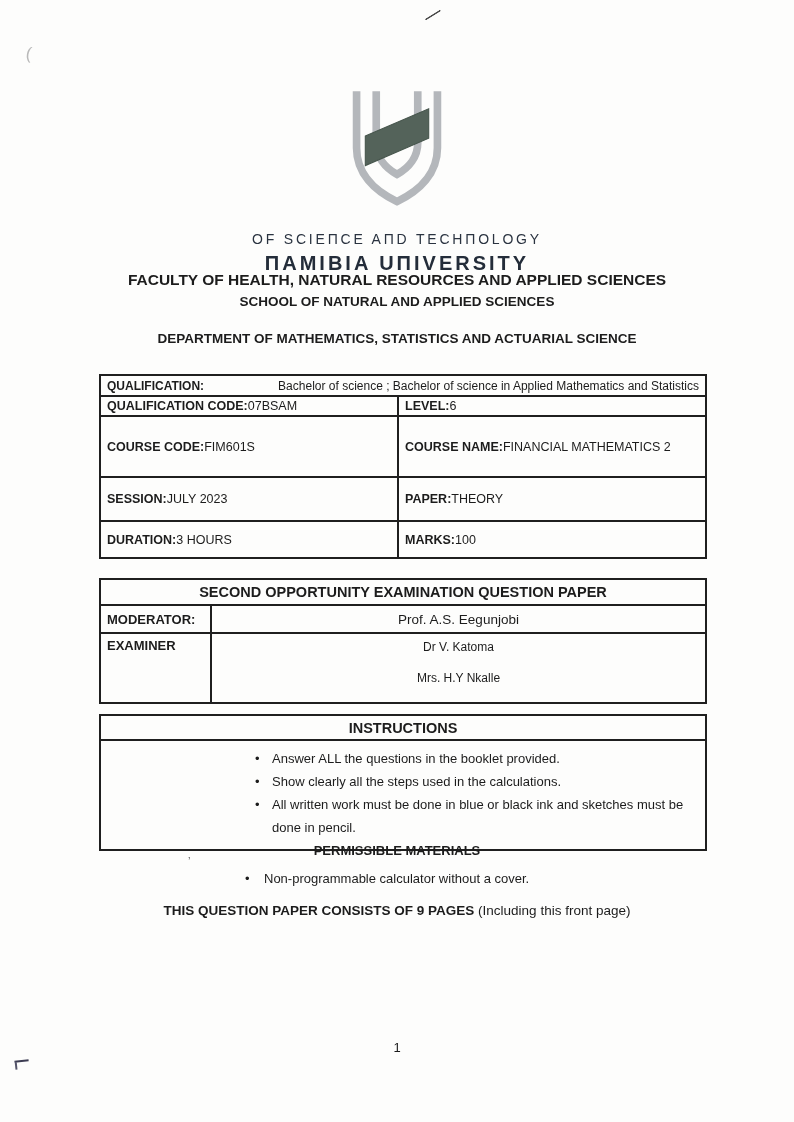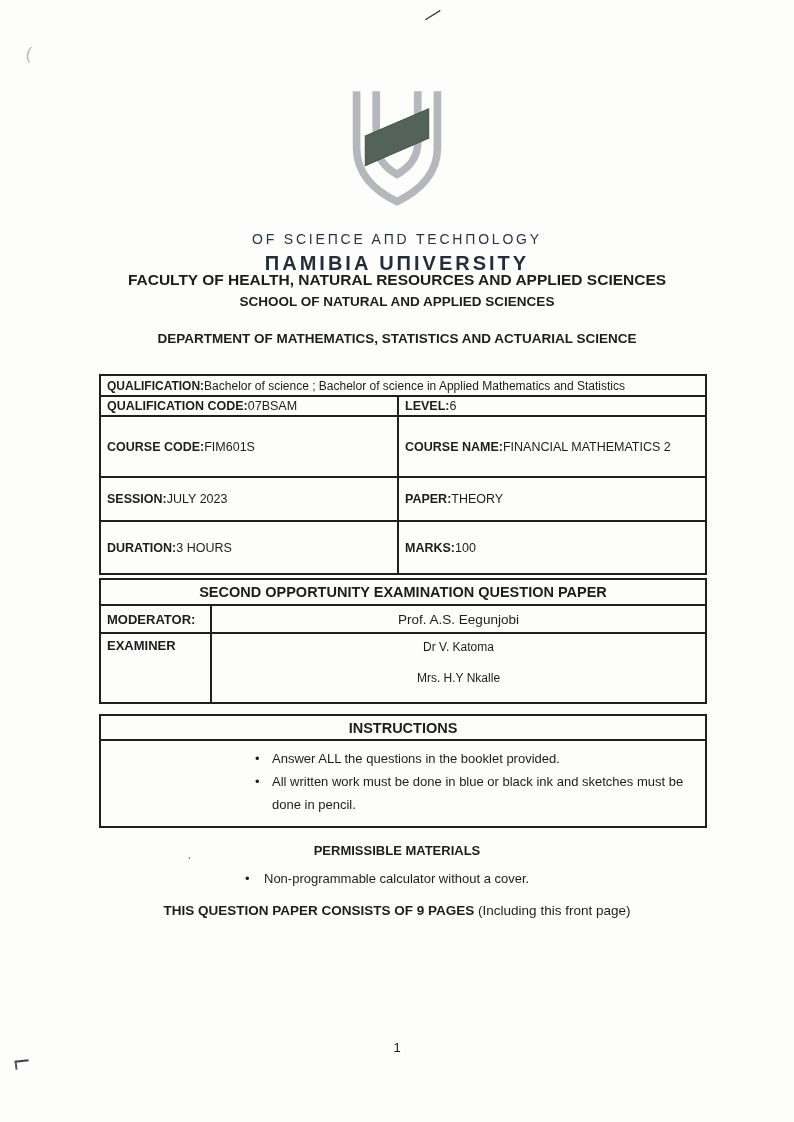--- a/index.html
+++ b/index.html
@@ -26,23 +26,23 @@
   .department{position:absolute;top:331px;width:100%;text-align:center;font-size:13.5px;font-weight:700;}
 
   
   .box{position:absolute;left:99px;width:608px;border:2px solid #1f1f1f;box-sizing:border-box;background:#fdfdfc;}
   .lbl{font-weight:700;}
   .cell{display:flex;align-items:center;padding:0 6px;box-sizing:border-box;font-size:12.5px;}
 
   .t1{top:374px;}
   .t1 .row{display:grid;grid-template-columns:296px 1fr;border-top:2px solid #1f1f1f;}
   .t1 .row:first-child{border-top:none;}
-  .t1 .full{display:flex;align-items:center;padding:0 6px;font-size:12px;white-space:nowrap;}
+  .t1 .full{display:flex;align-items:center;padding:0 6px;font-size:12px;white-space:nowrap;justify-content:space-between;}
   .t1 .row .cell + .cell{border-left:2px solid #1f1f1f;}
-  .h19{height:19px;} .h18{height:18px;} .h59{height:59px;} .h42{height:42px;} .h49{height:51px;}
+  .h19{height:19px;} .h18{height:18px;} .h59{height:59px;} .h42{height:42px;} .h49{height:35px;}
 
   .t2{top:578px;}
   .t2-title{height:24px;display:flex;align-items:center;justify-content:center;
     font-size:14.5px;font-weight:700;border-bottom:2px solid #1f1f1f;}
   .t2 .row{display:grid;grid-template-columns:109px 1fr;}
   .t2 .row + .row{border-top:2px solid #1f1f1f;}
   .t2 .side{padding:4px 6px;font-weight:700;font-size:13px;box-sizing:border-box;}
   .t2 .names{border-left:2px solid #1f1f1f;display:flex;flex-direction:column;align-items:center;
     padding-top:6px;gap:17px;font-size:12px;height:68px;box-sizing:border-box;}
   .t2 .mod-val{border-left:2px solid #1f1f1f;display:flex;align-items:center;justify-content:center;
@@ -150,20 +150,21 @@
         <span>Dr V. Katoma</span>
         <span>Mrs. H.Y Nkalle</span>
       </div>
     </div>
   </div>
 
   <div class="box t3">
     <div class="t3-title">INSTRUCTIONS</div>
     <div class="t3-body">
       <div class="bullet-item">Answer ALL the questions in the booklet provided.</div>
+      <div class="bullet-item">Show clearly all the steps used in the calculations.</div>
       <div class="bullet-item">All written work must be done in blue or black ink and sketches must be done in pencil.</div>
     </div>
   </div>
 
   <div class="apostrophe-mark">’</div>
   <div class="materials-title">PERMISSIBLE MATERIALS</div>
   <div class="materials-item">Non-programmable calculator without a cover.</div>
 
   <div class="footer-line">
     <span class="lbl">THIS QUESTION PAPER CONSISTS OF 9 PAGES</span><span> (Including this front page)</span>

